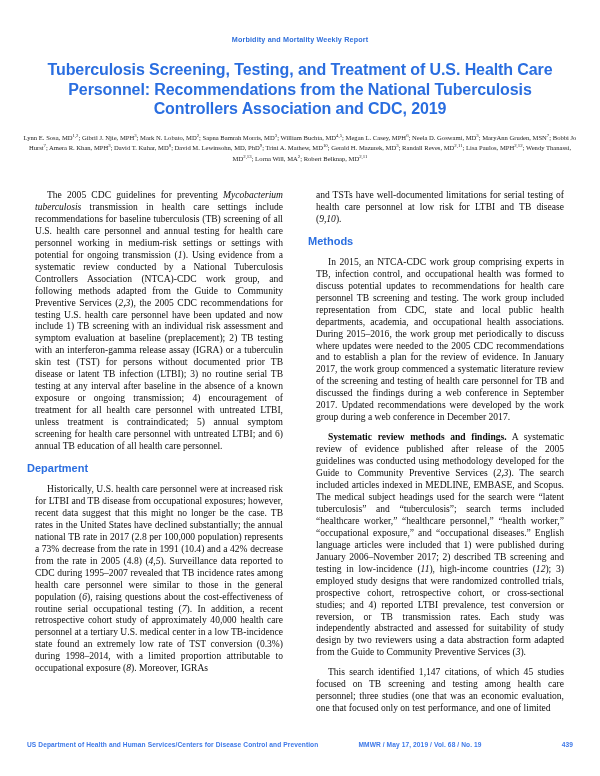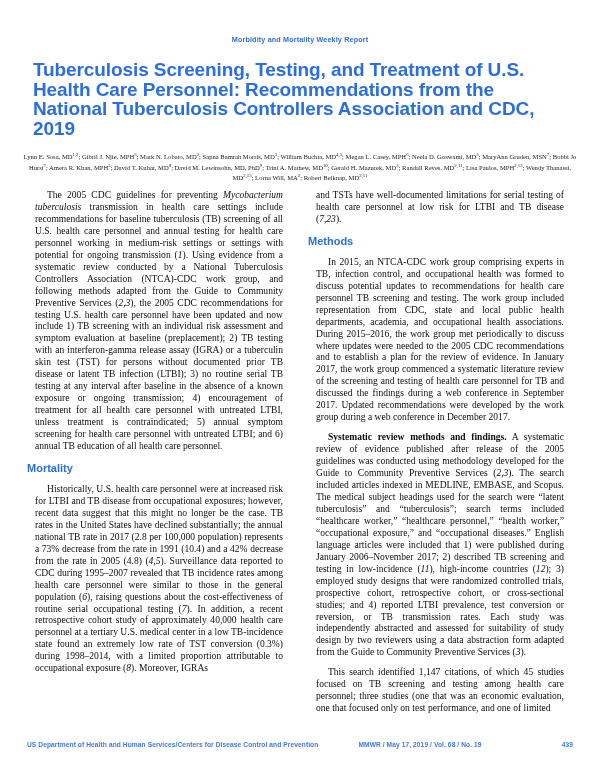--- a/index.html
+++ b/index.html
@@ -28,24 +28,25 @@
     color: #2f6fdb;
     font-family: "Liberation Sans", sans-serif;
     font-size: 7.2px;
     font-weight: 600;
     letter-spacing: 0.15px;
     padding-top: 35px;
   }
 
   
   .title {
+    text-align: center;
     color: #2a6ee0;
     font-family: "Liberation Sans", sans-serif;
     font-weight: bold;
-    font-size: 19px;
+    font-size: 16px;
     line-height: 19.5px;
     margin: 16px 33px 0 33px;
     letter-spacing: -0.1px;
   }
 
   
   .authors {
     text-align: center;
     font-family: "Liberation Serif", serif;
     font-size: 6.6px;
@@ -126,27 +127,27 @@
 
   <h1 class="title">Tuberculosis Screening, Testing, and Treatment of U.S. Health Care Personnel: Recommendations from the National Tuberculosis Controllers Association and CDC, 2019</h1>
 
   <div class="authors">Lynn E. Sosa, MD<sup>1,2</sup>; Gibril J. Njie, MPH<sup>3</sup>; Mark N. Lobato, MD<sup>2</sup>; Sapna Bamrah Morris, MD<sup>3</sup>; William Buchta, MD<sup>4,5</sup>; Megan L. Casey, MPH<sup>6</sup>; Neela D. Goswami, MD<sup>3</sup>; MaryAnn Gruden, MSN<sup>7</sup>; Bobbi Jo Hurst<sup>7</sup>; Amera R. Khan, MPH<sup>3</sup>; David T. Kuhar, MD<sup>8</sup>; David M. Lewinsohn, MD, PhD<sup>9</sup>; Trini A. Mathew, MD<sup>10</sup>; Gerald H. Mazurek, MD<sup>3</sup>; Randall Reves, MD<sup>2,11</sup>; Lisa Paulos, MPH<sup>2,12</sup>; Wendy Thanassi, MD<sup>2,13</sup>; Lorna Will, MA<sup>2</sup>; Robert Belknap, MD<sup>2,11</sup></div>
 
   <div class="columns">
 
     <div class="col">
       <p class="body">The 2005 CDC guidelines for preventing <i>Mycobacterium tuberculosis</i> transmission in health care settings include recommendations for baseline tuberculosis (TB) screening of all U.S. health care personnel and annual testing for health care personnel working in medium-risk settings or settings with potential for ongoing transmission (<i>1</i>). Using evidence from a systematic review conducted by a National Tuberculosis Controllers Association (NTCA)-CDC work group, and following methods adapted from the Guide to Community Preventive Services (<i>2,3</i>), the 2005 CDC recommendations for testing U.S. health care personnel have been updated and now include 1) TB screening with an individual risk assessment and symptom evaluation at baseline (preplacement); 2) TB testing with an interferon-gamma release assay (IGRA) or a tuberculin skin test (TST) for persons without documented prior TB disease or latent TB infection (LTBI); 3) no routine serial TB testing at any interval after baseline in the absence of a known exposure or ongoing transmission; 4) encouragement of treatment for all health care personnel with untreated LTBI, unless treatment is contraindicated; 5) annual symptom screening for health care personnel with untreated LTBI; and 6) annual TB education of all health care personnel.</p>
 
-      <h2 class="section">Mortality</h2>
+      <h2 class="section">Department</h2>
 
       <p class="body">Historically, U.S. health care personnel were at increased risk for LTBI and TB disease from occupational exposures; however, recent data suggest that this might no longer be the case. TB rates in the United States have declined substantially; the annual national TB rate in 2017 (2.8 per 100,000 population) represents a 73% decrease from the rate in 1991 (10.4) and a 42% decrease from the rate in 2005 (4.8) (<i>4,5</i>). Surveillance data reported to CDC during 1995–2007 revealed that TB incidence rates among health care personnel were similar to those in the general population (<i>6</i>), raising questions about the cost-effectiveness of routine serial occupational testing (<i>7</i>). In addition, a recent retrospective cohort study of approximately 40,000 health care personnel at a tertiary U.S. medical center in a low TB-incidence state found an extremely low rate of TST conversion (0.3%) during 1998–2014, with a limited proportion attributable to occupational exposure (<i>8</i>). Moreover, IGRAs</p>
     </div>
 
     <div class="col">
-      <p class="body noindent">and TSTs have well-documented limitations for serial testing of health care personnel at low risk for LTBI and TB disease (<i>7,23</i>).</p>
+      <p class="body noindent">and TSTs have well-documented limitations for serial testing of health care personnel at low risk for LTBI and TB disease (<i>9,10</i>).</p>
 
       <h2 class="section">Methods</h2>
 
       <p class="body">In 2015, an NTCA-CDC work group comprising experts in TB, infection control, and occupational health was formed to discuss potential updates to recommendations for health care personnel TB screening and testing. The work group included representation from CDC, state and local public health departments, academia, and occupational health associations. During 2015–2016, the work group met periodically to discuss where updates were needed to the 2005 CDC recommendations and to establish a plan for the review of evidence. In January 2017, the work group commenced a systematic literature review of the screening and testing of health care personnel for TB and discussed the findings during a web conference in September 2017. Updated recommendations were developed by the work group during a web conference in December 2017.</p>
 
       <p class="body"><b>Systematic review methods and findings.</b> A systematic review of evidence published after release of the 2005 guidelines was conducted using methodology developed for the Guide to Community Preventive Services (<i>2,3</i>). The search included articles indexed in MEDLINE, EMBASE, and Scopus. The medical subject headings used for the search were “latent tuberculosis” and “tuberculosis”; search terms included “healthcare worker,” “healthcare personnel,” “health worker,” “occupational exposure,” and “occupational diseases.” English language articles were included that 1) were published during January 2006–November 2017; 2) described TB screening and testing in low-incidence (<i>11</i>), high-income countries (<i>12</i>); 3) employed study designs that were randomized controlled trials, prospective cohort, retrospective cohort, or cross-sectional studies; and 4) reported LTBI prevalence, test conversion or reversion, or TB transmission rates. Each study was independently abstracted and assessed for suitability of study design by two reviewers using a data abstraction form adapted from the Guide to Community Preventive Services (<i>3</i>).</p>
 
       <p class="body">This search identified 1,147 citations, of which 45 studies focused on TB screening and testing among health care personnel; three studies (one that was an economic evaluation, one that focused only on test performance, and one of limited</p>
     </div>
 

